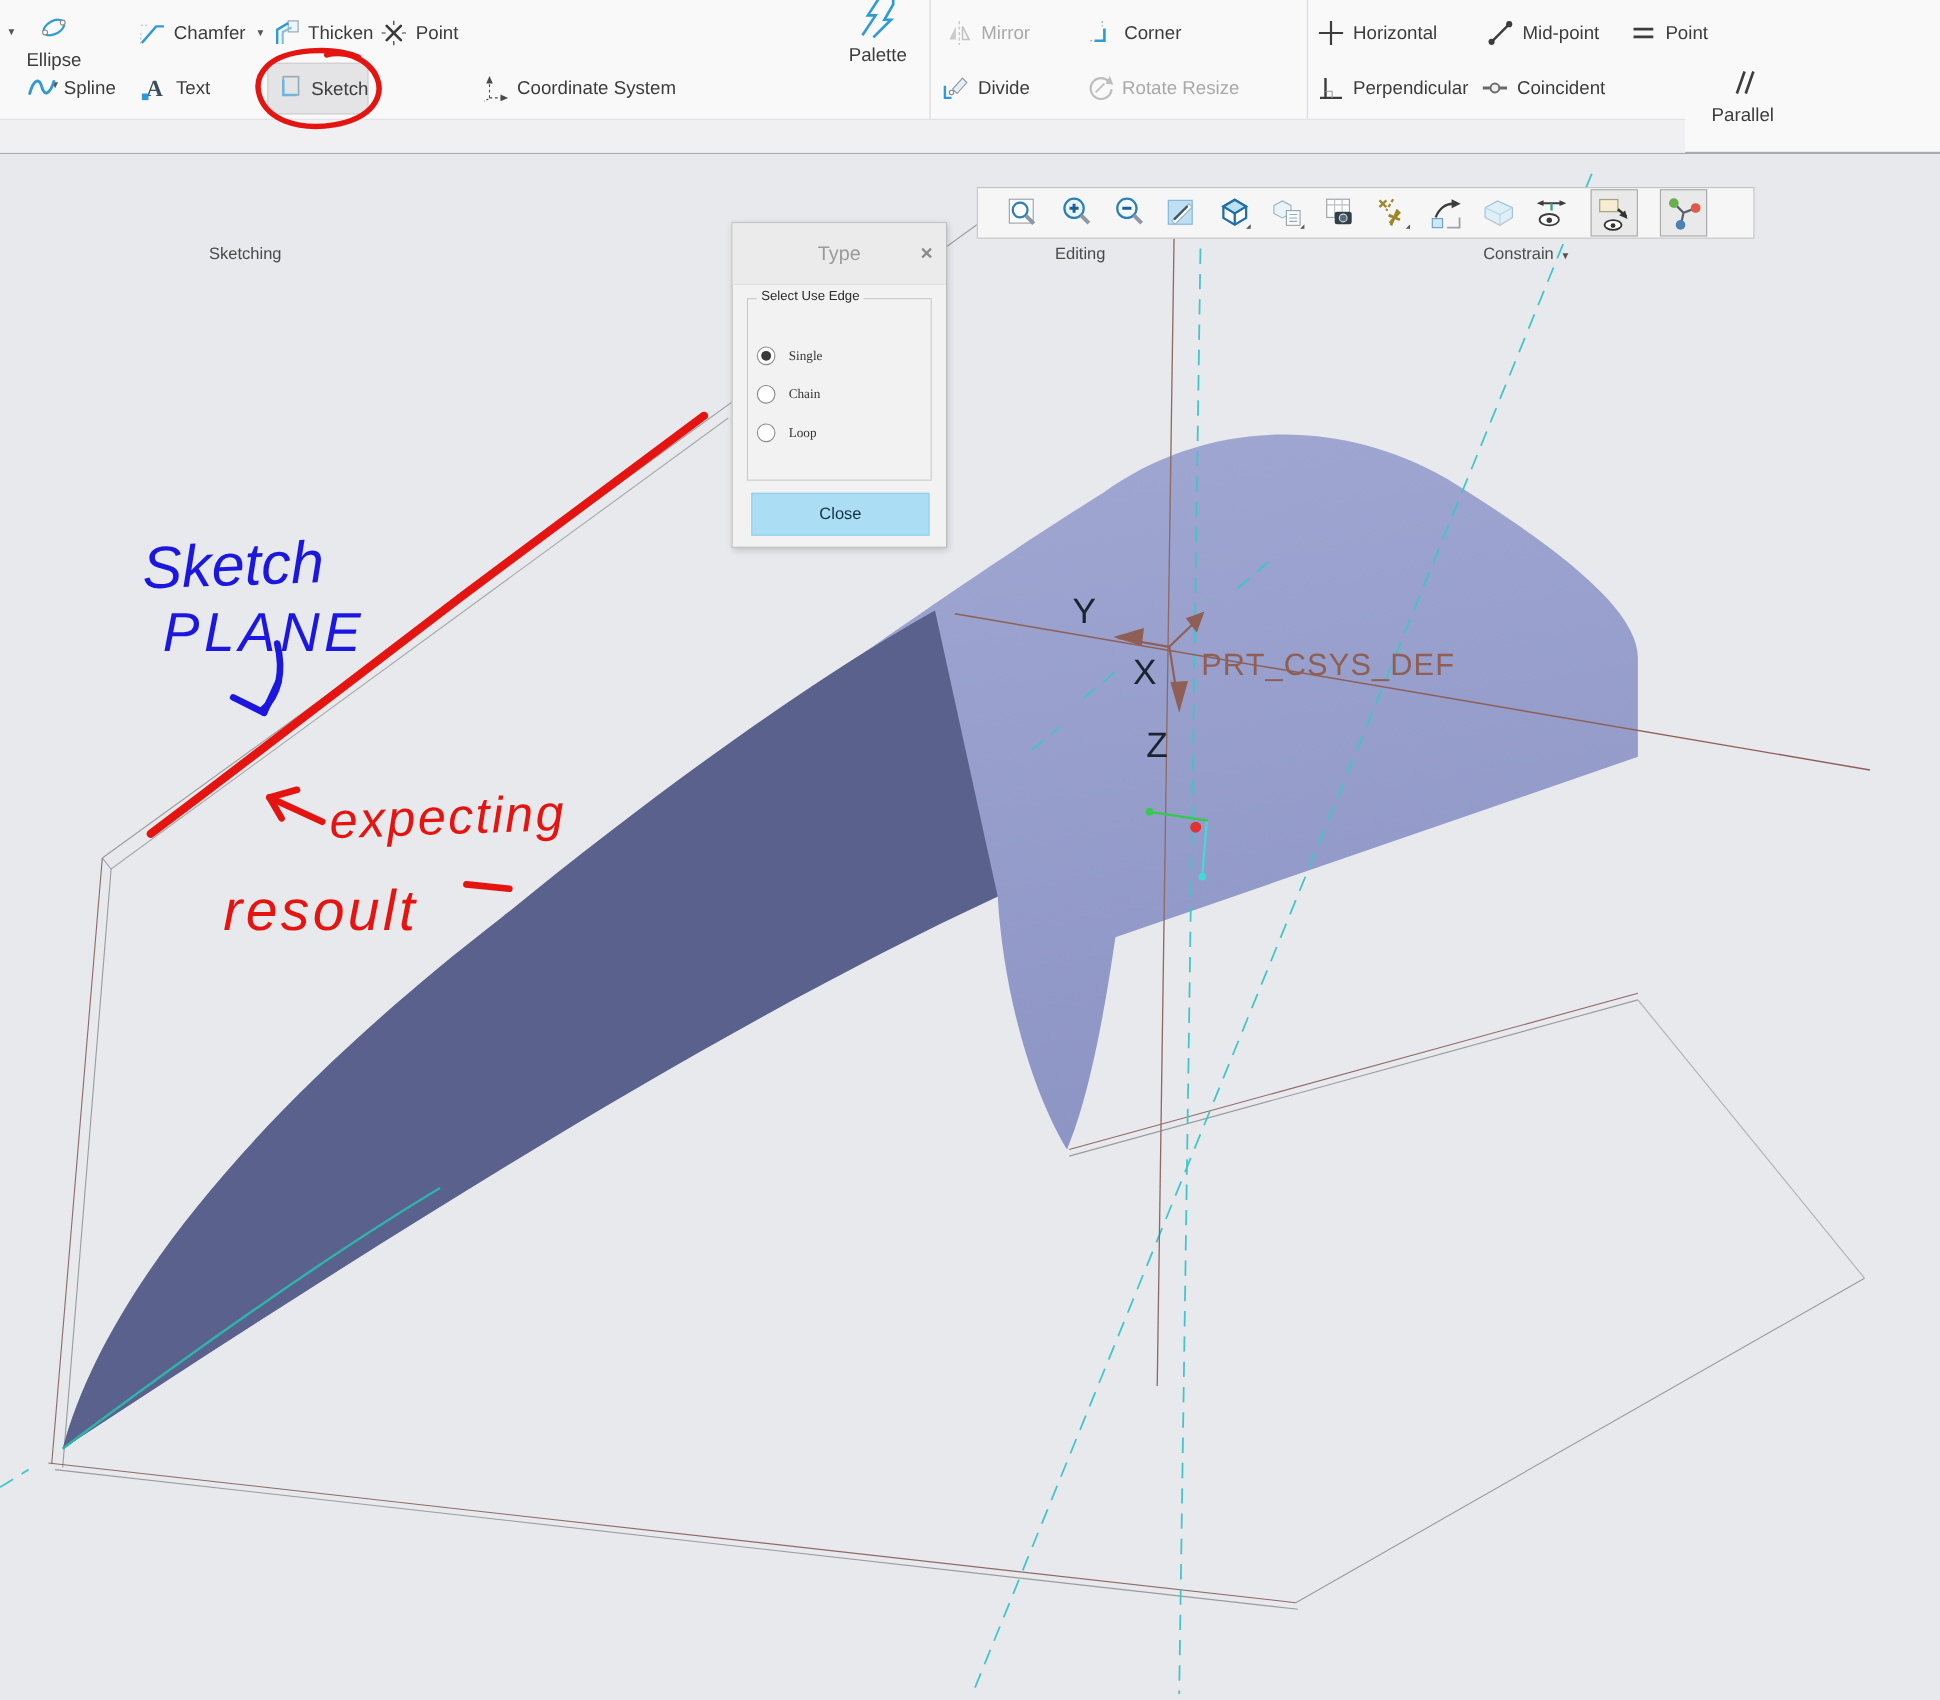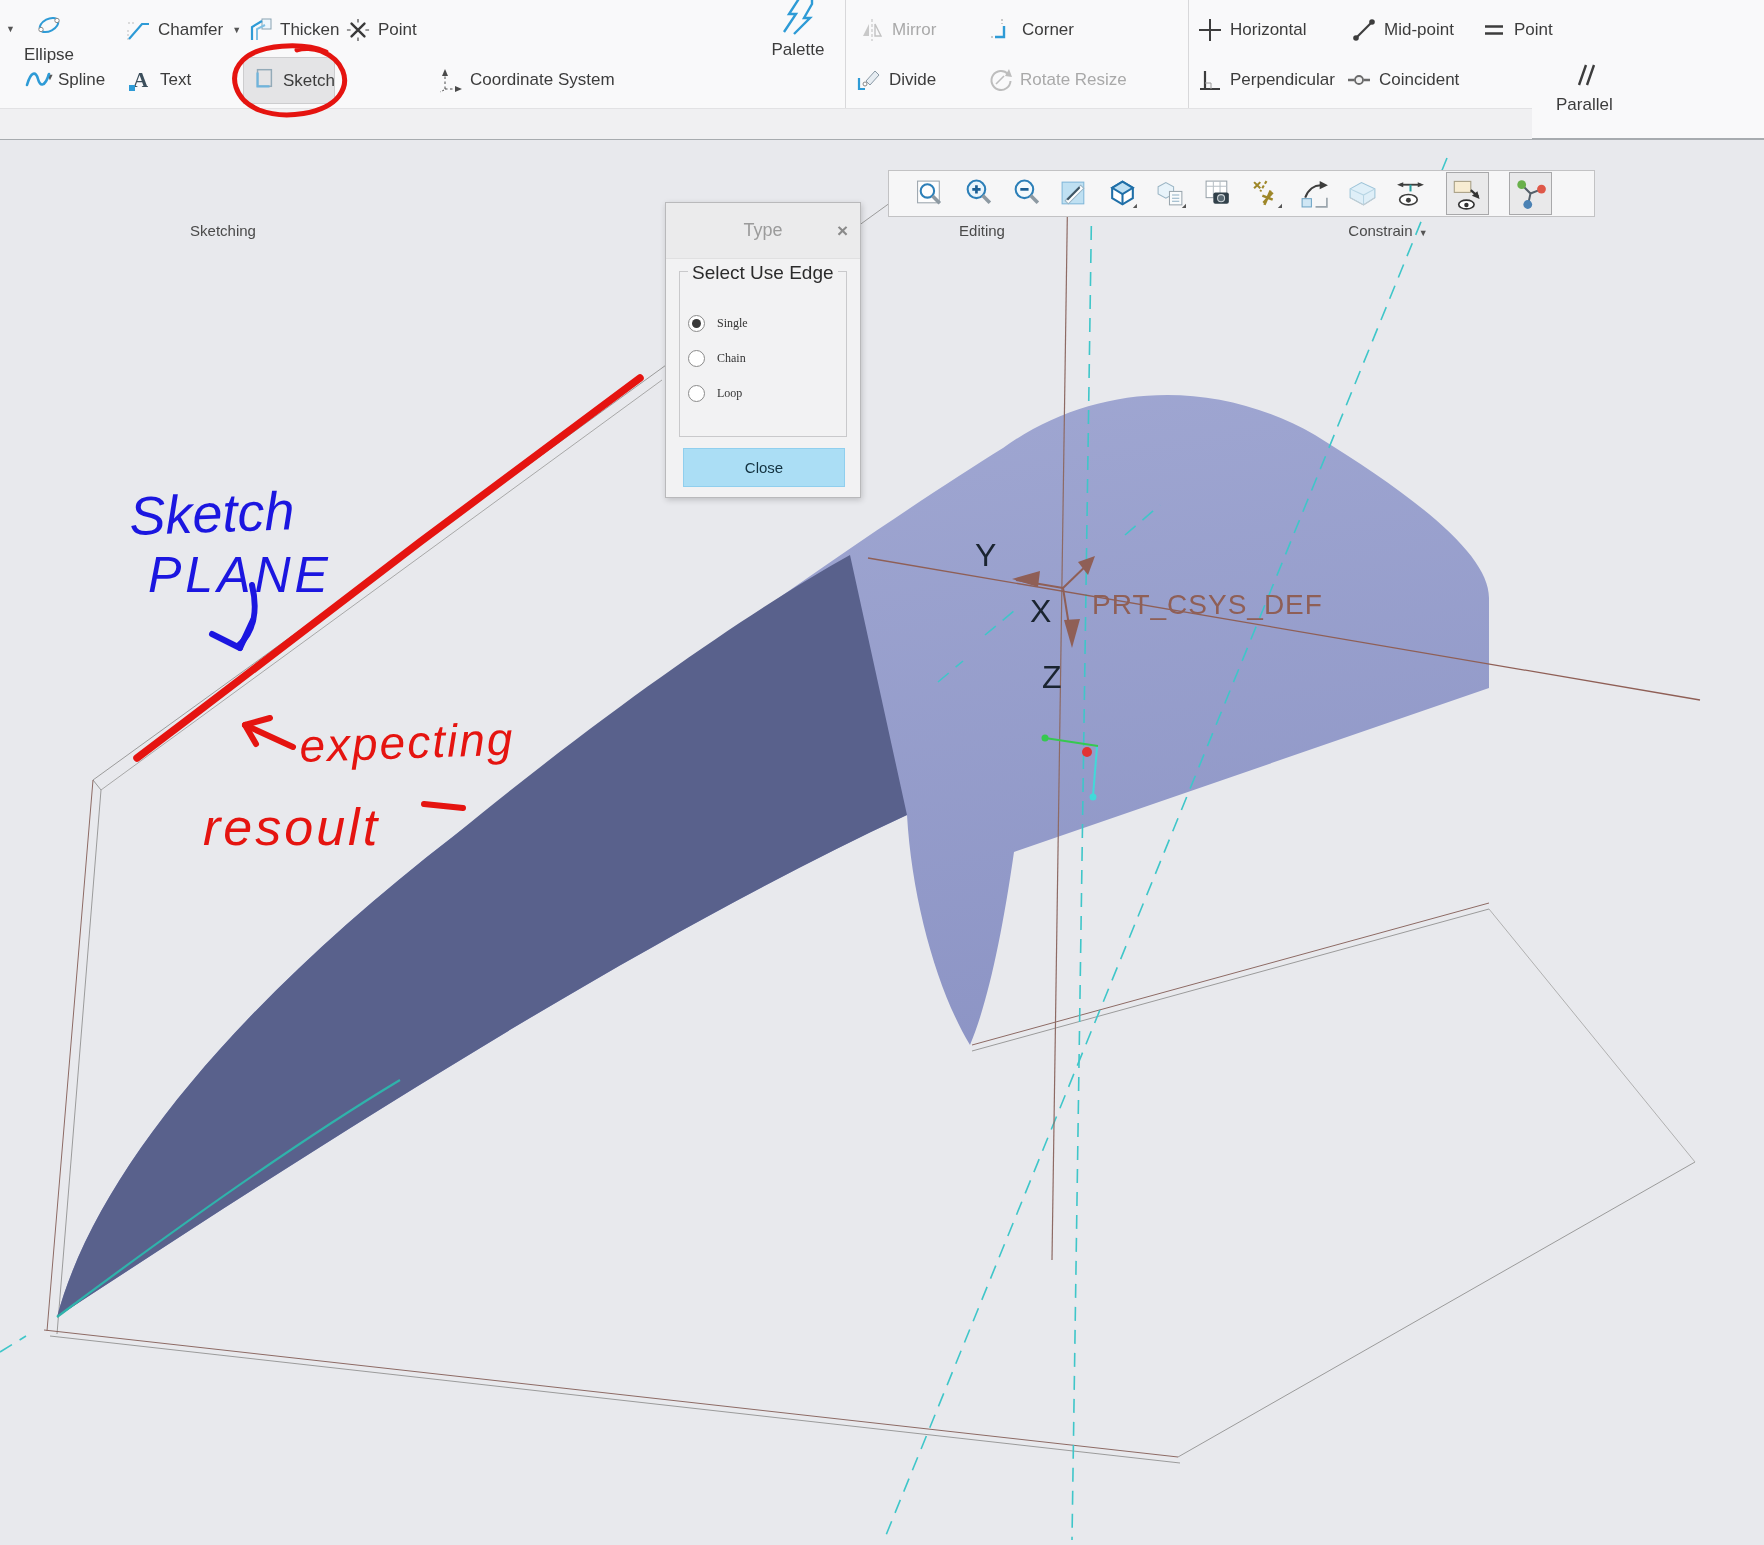--- a/index.html
+++ b/index.html
@@ -32,21 +32,21 @@
   .tbtn svg{display:block;}
   .pressed{background:#e9e9ea;border:1px solid #a8a8aa;padding:4px;width:33px;height:33px;
            box-sizing:content-box;margin-left:3px;}
   
   .dialog{position:absolute;left:665px;top:202px;width:196px;height:296px;background:#f2f2f3;
           border:1px solid #b9b9bb;box-shadow:1px 2px 6px rgba(0,0,0,.18);z-index:16;box-sizing:border-box;}
   .dtitle{height:55px;background:#ebebec;border-bottom:1px solid #e0e0e1;display:flex;
           align-items:center;justify-content:center;color:#9b9b9b;font-size:18px;position:relative;}
   .dclose{position:absolute;right:12px;top:18px;color:#8a8a8a;font-size:19px;font-weight:bold;line-height:1;}
   .gbox{position:absolute;left:13px;top:68px;width:168px;height:166px;border:1px solid #c9c9cb;box-sizing:border-box;}
-  .glabel{position:absolute;left:22px;top:59px;background:#f2f2f3;padding:0 4px;font-size:19px;color:#2b2b2b;}
+  .glabel{position:absolute;left:22px;top:59px;background:#f2f2f3;padding:0 4px;font-size:12px;color:#2b2b2b;}
   .radiorow{position:absolute;left:22px;display:flex;align-items:center;gap:12px;font-size:12px;color:#333;font-family:Liberation Serif, serif;}
   .radio{width:17px;height:17px;border-radius:50%;border:1px solid #8b8b8b;background:#fff;
          box-sizing:border-box;position:relative;}
   .radio.sel::after{content:"";position:absolute;left:3px;top:3px;width:9px;height:9px;
                     border-radius:50%;background:#3a3a3a;}
   .dbtn{position:absolute;left:17px;top:245px;width:162px;height:39px;background:#abdef5;
         border:1px solid #90cfee;box-sizing:border-box;display:flex;align-items:center;
         justify-content:center;font-size:15px;color:#12313f;}
   
   .scene{position:absolute;left:0;top:140px;z-index:1;}

